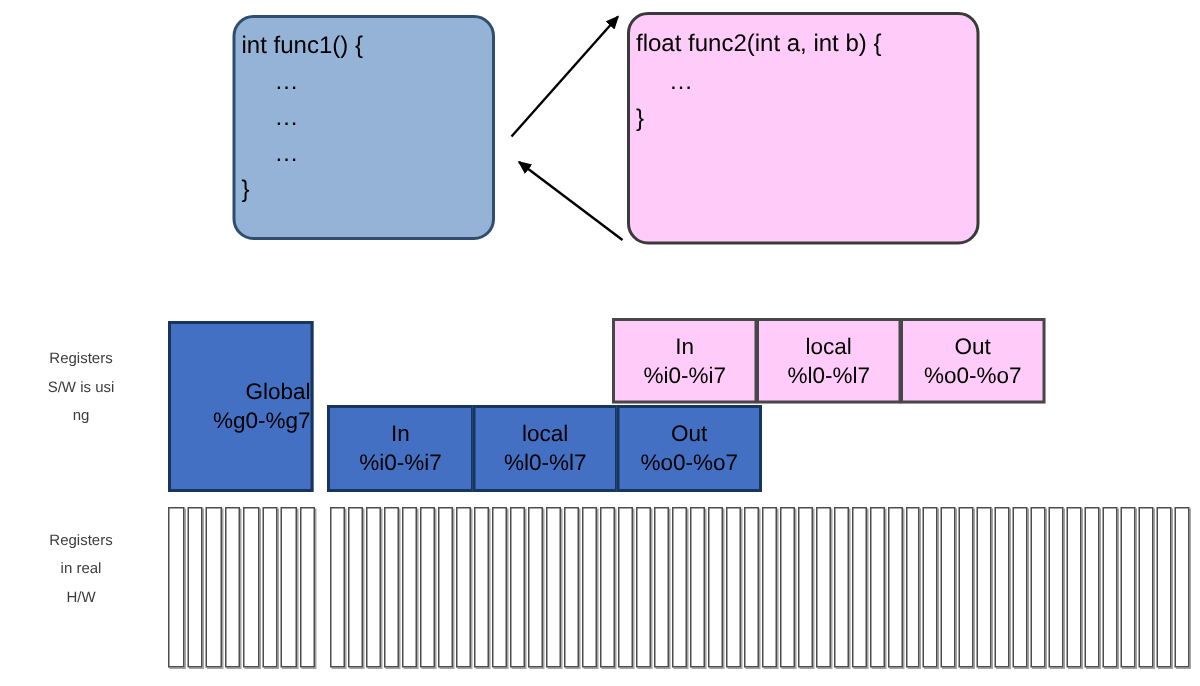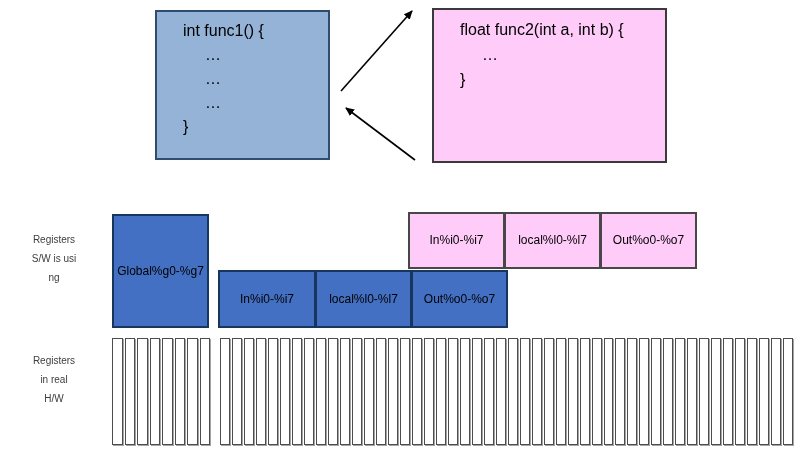--- a/index.html
+++ b/index.html
@@ -12,30 +12,31 @@
     font-family: "Liberation Sans", sans-serif;
     color: #000;
   }
 
   
   .code-box {
     position: absolute;
     box-sizing: border-box;
     font-size: 16px;
     line-height: 24px;
-    padding: 7px 6px 0 26px;
+    padding: 7px 6px 0 4px;
     color: var(--code-text);
+    border-radius: 14px;
   }
   .code-box.func1 {
     left: 155px; top: 10px; width: 175px; height: 150px;
     background: var(--func1-fill);
     border: 2px solid var(--func1-border);
   }
   .code-box.func2 {
-    left: 432px; top: 8px; width: 235px; height: 155px;
+    left: 418px; top: 8px; width: 235px; height: 155px;
     background: var(--func2-fill);
     border: 2px solid var(--func2-border);
     line-height: 25px;
   }
   .code-line { white-space: pre; }
   .code-line.indent { padding-left: 22px; }
 
   
   .arrows {
     position: absolute; left: 0; top: 0;
@@ -54,37 +55,37 @@
     white-space: pre-line;
   }
   .side-label.sw { top: 230px; }
   .side-label.hw { top: 351px; }
 
   
   .reg-box {
     position: absolute;
     box-sizing: border-box;
     display: flex;
-    flex-direction: row;
+    flex-direction: column;
     align-items: center;
     justify-content: center;
-    font-size: 12px;
+    font-size: 15px;
     line-height: 19px;
     text-align: center;
     color: #000;
   }
   .reg-box.dark {
     background: var(--dark-blue-fill);
     border: 2px solid var(--dark-blue-border);
   }
   .reg-box.pinkbox {
     background: var(--pink-fill);
     border: 2px solid var(--pink-border);
   }
-  .reg-box.global { left: 112px; top: 214px; width: 97px; height: 114px; }
+  .reg-box.global { left: 112px; top: 214px; width: 97px; height: 114px; align-items: flex-end; }
   .reg-box.f1-in    { left: 218px; top: 270px; width: 98px; height: 58px; }
   .reg-box.f1-local { left: 315px; top: 270px; width: 97px; height: 58px; }
   .reg-box.f1-out   { left: 411px; top: 270px; width: 97px; height: 58px; }
   .reg-box.f2-in    { left: 408px; top: 212px; width: 97px; height: 57px; }
   .reg-box.f2-local { left: 504px; top: 212px; width: 97px; height: 57px; }
   .reg-box.f2-out   { left: 600px; top: 212px; width: 97px; height: 57px; }
 
   
   .cell-group {
     position: absolute;

